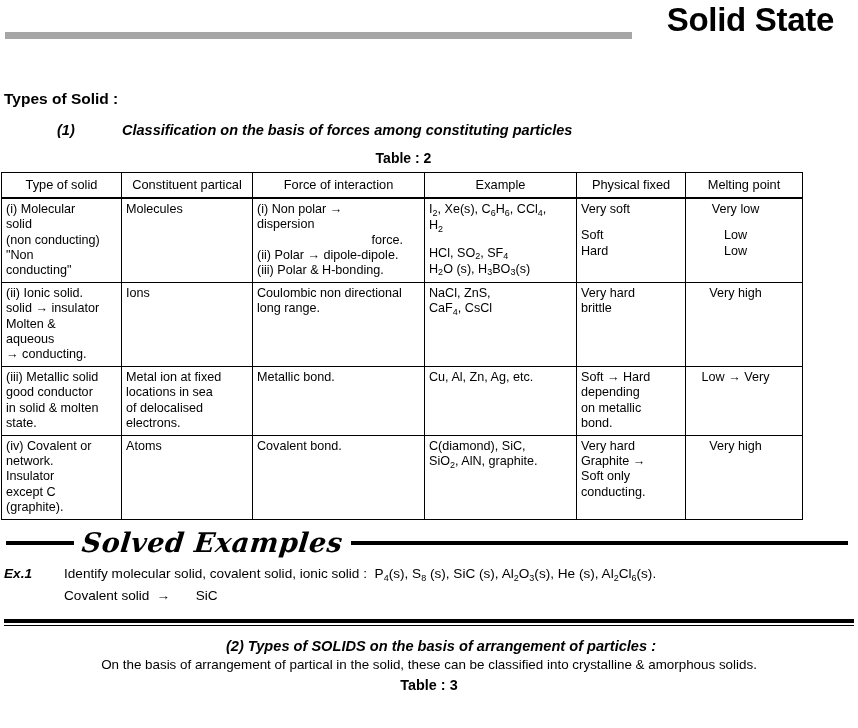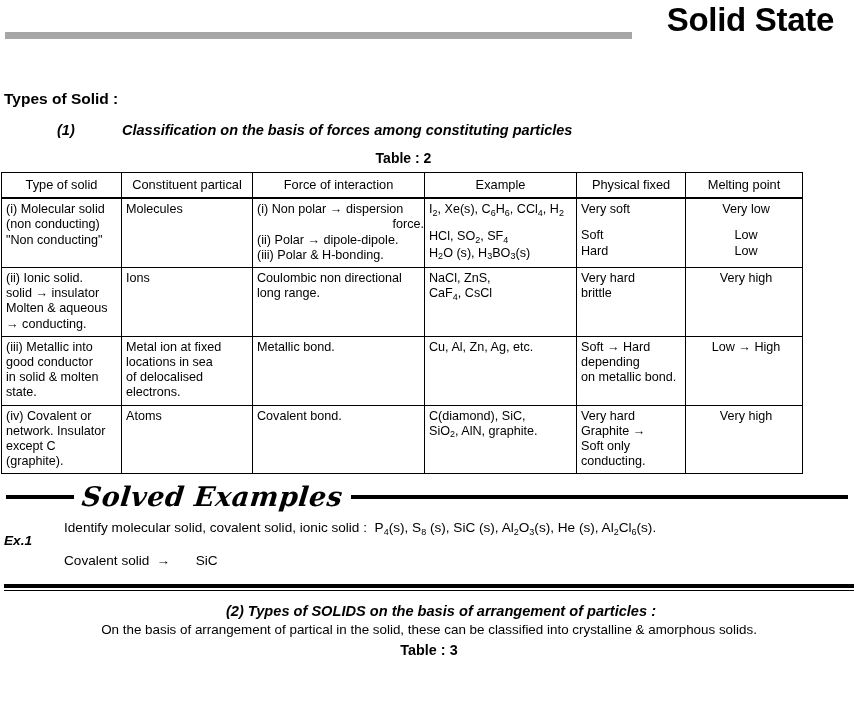--- a/index.html
+++ b/index.html
@@ -72,21 +72,21 @@
     border-collapse: collapse;
     margin-left: 1px;
     width: 801px;
     table-layout: fixed;
     border: 1.6px solid #000;
   }
   table.solids th,
   table.solids td {
     border: 1.1px solid #000;
     vertical-align: top;
-    padding: 3px 0 4px 4px;
+    padding: 3px 21px 4px 4px;
     font-size: 12.6px;
     line-height: 15.2px;
     font-weight: normal;
   }
   table.solids thead th {
     text-align: center;
     padding: 4px 2px 5px 2px;
     border-bottom: 2.2px solid #000;
     font-size: 12.8px;
     vertical-align: middle;
@@ -135,21 +135,20 @@
     line-height: 19.5px;
   }
   .ex-line {
     display: flex;
     align-items: flex-start;
   }
   .ex-tag {
     flex: 0 0 60px;
     font-weight: bold;
     font-style: italic;
-    margin-top: 13px;
   }
   .ex-tag.plain { font-style: normal; }
   .ex-tag.blank { font-weight: normal; }
   .ex-body { flex: 1 1 auto; }
   .sol-label { display: inline-block; width: 128px; }
   .arrow-gap { padding: 0 7px; }
 
   
   .double-rule {
     margin: 14px 4px 0 4px;
@@ -273,21 +272,21 @@
         <span>Very hard</span><br>
         <span>brittle</span>
       </td>
       <td class="cell-mid">
         <span>Very high</span>
       </td>
     </tr>
 
     <tr>
       <td>
-        <span>(iii) Metallic into</span><br>
+        <span>(iii) Metallic solid</span><br>
         <span>good conductor</span><br>
         <span>in solid &amp; molten</span><br>
         <span>state.</span>
       </td>
       <td>
         <span>Metal ion at fixed</span><br>
         <span>locations in sea</span><br>
         <span>of delocalised</span><br>
         <span>electrons.</span>
       </td>
@@ -296,21 +295,21 @@
       </td>
       <td class="cell-ex">
         <span>Cu, Al, Zn, Ag, etc.</span>
       </td>
       <td>
         <span>Soft → Hard</span><br>
         <span>depending</span><br>
         <span>on metallic bond.</span>
       </td>
       <td class="cell-mid">
-        <span>Low → High</span>
+        <span>Low → Very</span>
       </td>
     </tr>
 
     <tr>
       <td>
         <span>(iv) Covalent or</span><br>
         <span>network. Insulator</span><br>
         <span>except C</span><br>
         <span>(graphite).</span>
       </td>

